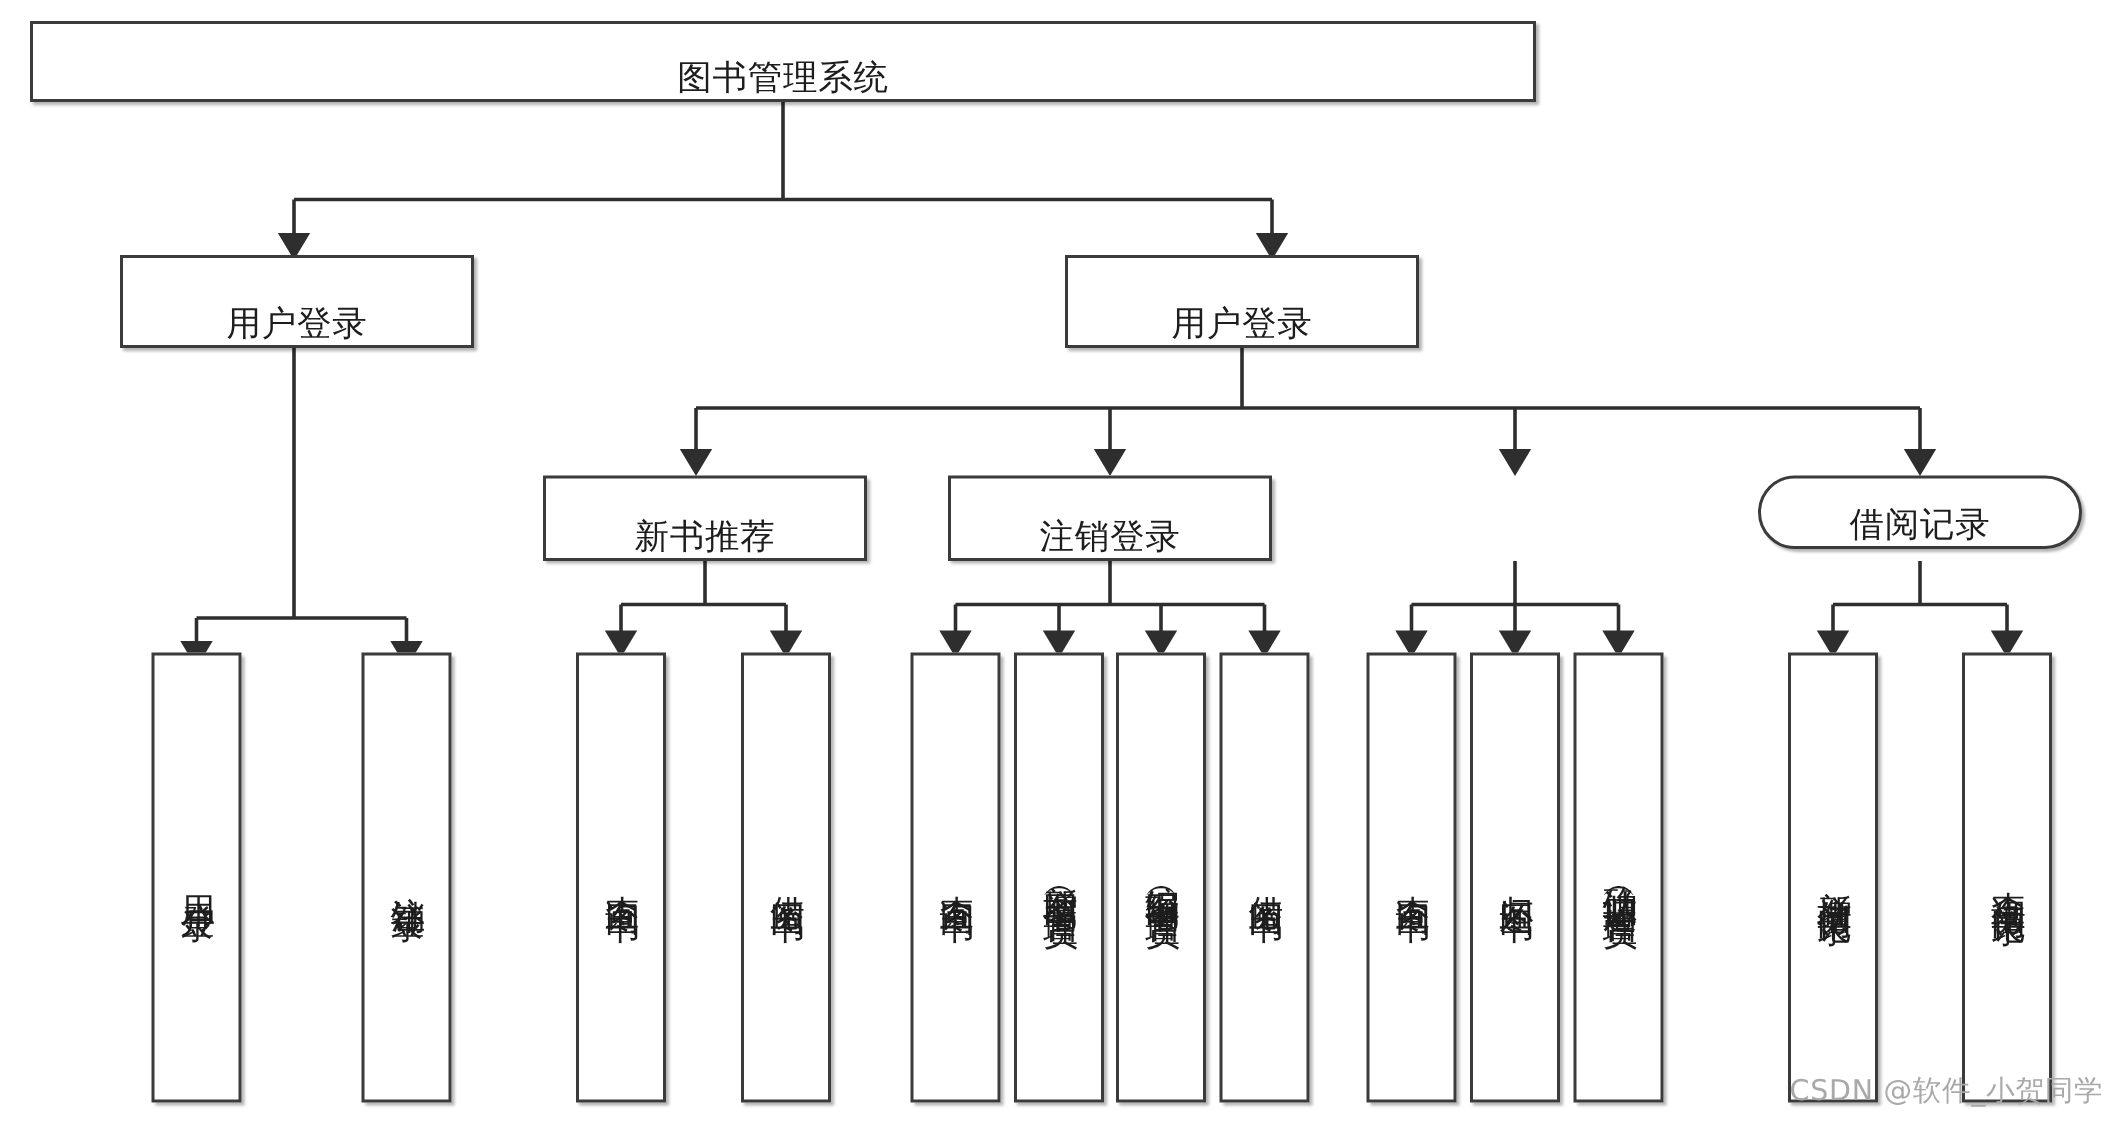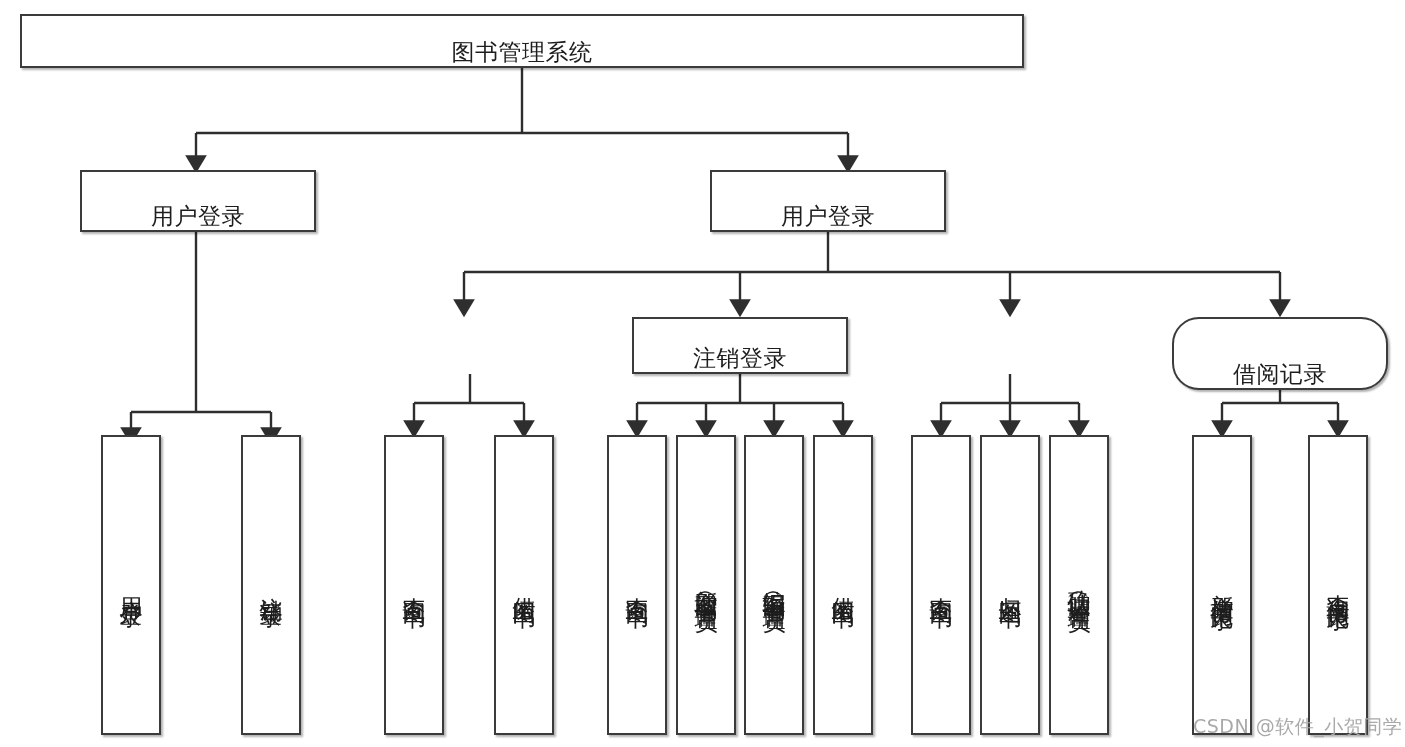--- a/index.html
+++ b/index.html
@@ -127,24 +127,27 @@
     <span class="label">图书管理系统</span>
   </div>
 
   <div class="node horiz" style="left:80px; top:170px; width:236px; height:62px;">
     <span class="label">用户登录</span>
   </div>
   <div class="node horiz" style="left:710px; top:170px; width:236px; height:62px;">
     <span class="label">用户登录</span>
   </div>
 
+  <div class="node horiz" style="left:362px; top:317px; width:216px; height:57px;">
+    <span class="label">新书推荐</span>
+  </div>
   <div class="node horiz" style="left:632px; top:317px; width:216px; height:57px;">
     <span class="label">注销登录</span>
   </div>
-  <div class="node horiz" style="left:1172px; top:317px; width:216px; height:73px;border-radius:27px;">
+  <div class="node horiz" style="left:1172px; top:317px; width:216px; height:49px;border-radius:27px;">
     <span class="label">借阅记录</span>
   </div>
 
   <div class="node vert" style="left:101px; top:435px; width:60px; height:300px;">
     <span class="label">用户登录</span>
   </div>
   <div class="node vert" style="left:241px; top:435px; width:60px; height:300px;">
     <span class="label">注销登录</span>
   </div>
 

